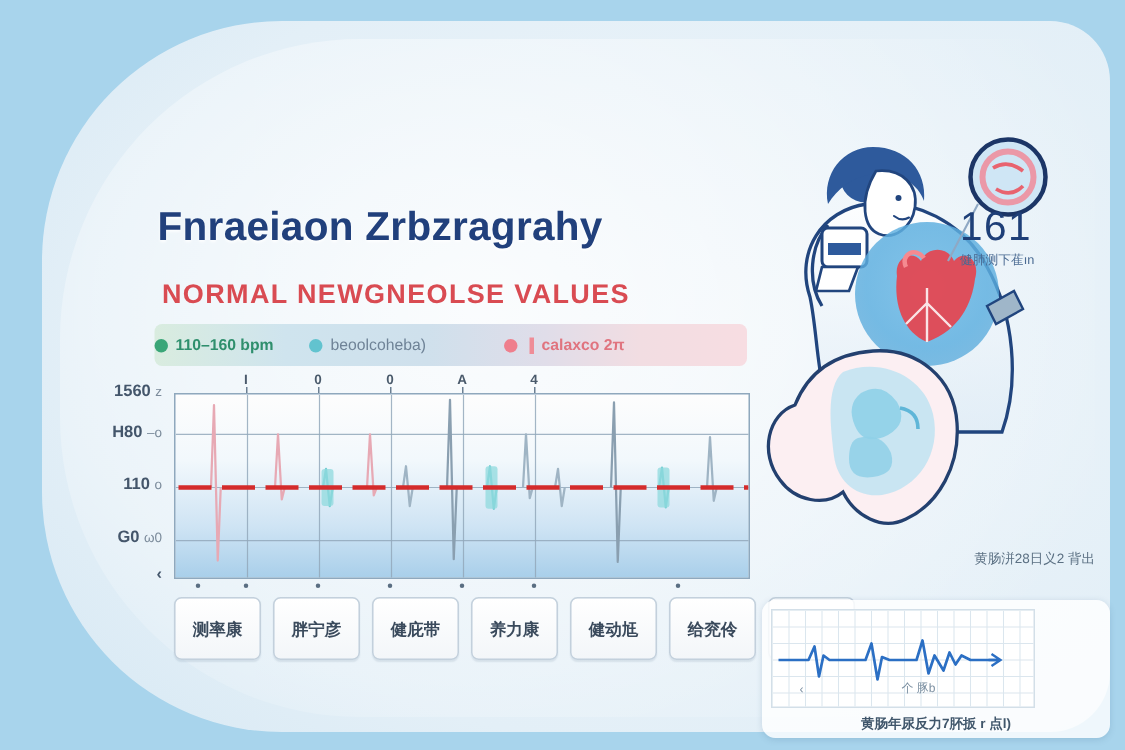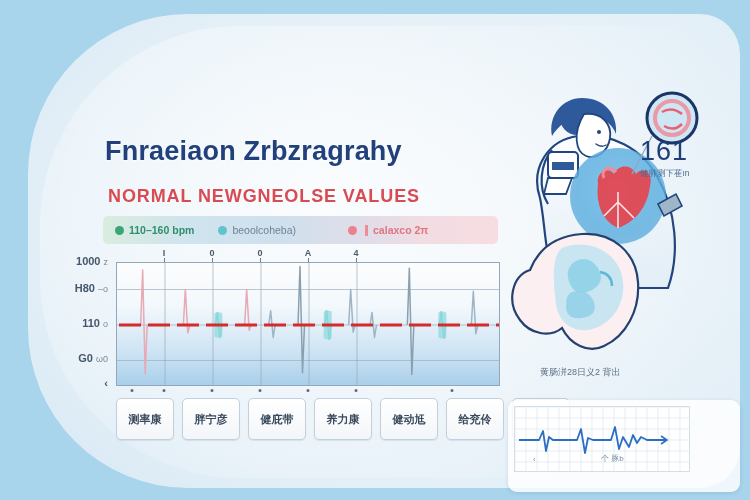--- a/index.html
+++ b/index.html
@@ -36,21 +36,21 @@
 
   
   #legend{
     position:absolute;left:103px;top:216px;width:395px;height:28px;
     border-radius:5px;
     background:linear-gradient(90deg,#d9ecdf 0%, #cfe4ee 22%, #cfe0ec 46%, #e0dde9 66%, #f2dde2 82%, #f7dde2 100%);
     display:flex;align-items:center;
   }
   .lg{display:flex;align-items:center;gap:5px;font-size:10.5px;font-weight:bold;white-space:nowrap;}
   .lg .dot{width:9px;height:9px;border-radius:50%;display:inline-block;flex:0 0 auto;}
-  #lg0{margin-left:12px;}  #lg0 .t{color:#2f8f6d;}
+  #lg0{}  #lg0 .t{color:#2f8f6d;}
   #lg1{margin-left:24px;}  #lg1 .t{color:#6f8397;font-weight:normal;}
   #lg2{margin-left:52px;}  #lg2 .t{color:#e0747f;}
   #lg2 .bar{display:inline-block;width:3px;height:11px;background:#ef8d97;margin-left:3px;}
 
   
   #chartwrap{position:absolute;left:50px;top:252px;width:450px;height:140px;}
   #yaxis{position:absolute;left:0;top:0;width:62px;height:140px;}
   .ytick{
     position:absolute;right:4px;font-size:11px;font-weight:bold;color:#44566b;
     white-space:nowrap;text-align:right;
@@ -81,21 +81,21 @@
   #illo{position:absolute;left:500px;top:78px;width:250px;height:330px;}
 
   
   #bpmwrap{position:absolute;left:640px;top:138px;width:105px;}
   #bpmval{font-size:27px;font-weight:normal;color:#1e3f78;letter-spacing:1px;line-height:1;}
   #bpmlbl{font-size:8.5px;color:#4a6a92;margin-top:3px;white-space:nowrap;}
 
   
   #wombcap{
     position:absolute;left:540px;top:366px;width:190px;
-    font-size:9px;color:#5b7083;text-align:left;white-space:nowrap;
+    font-size:9px;color:#5b7083;text-align:right;white-space:nowrap;
   }
 
   
   #ecgcard{
     position:absolute;left:508px;top:400px;width:232px;height:92px;
     background:rgba(255,255,255,.82);border-radius:9px;
     box-shadow:0 1px 4px rgba(60,100,140,.18);
   }
   #ecggrid{
     position:absolute;left:6px;top:6px;width:176px;height:66px;
@@ -127,21 +127,21 @@
   </div>
   <div class="lg" id="lg2">
     <span class="dot" style="background: rgb(239, 127, 141);"></span>
     <span class="bar"></span>
     <span class="t">calaxco 2π</span>
   </div>
 </div>
 
 <div id="chartwrap">
   <div id="yaxis">
-      <div class="ytick" style="top: 3px;"><span>1000</span><span class="sm">z</span></div>
+      <div class="ytick" style="top: 3px;"><span>1560</span><span class="sm">z</span></div>
       <div class="ytick" style="top: 29.5714px;"><span>H80</span><span class="sm">–o</span></div>
       <div class="ytick" style="top: 65px;"><span>110</span><span class="sm">o</span></div>
       <div class="ytick" style="top: 100.429px;"><span>G0</span><span class="sm">ω0</span></div>
       <div class="ytick" style="top: 125.229px;"><span>‹</span></div>
     </div>
   <div id="xticks">
       <div class="xt" style="left: 48px;">I</div>
       <div class="xtm" style="left: 48px;"></div>
       <div class="xt" style="left: 96px;">0</div>
       <div class="xtm" style="left: 96px;"></div>
@@ -296,13 +296,14 @@
           <line x1="0" y1="55" x2="176" y2="55" stroke="#dbe6ee" stroke-width="0.7"></line>
           <line x1="0" y1="66" x2="176" y2="66" stroke="#dbe6ee" stroke-width="0.7"></line>
         </g>
       <path d="M4 33 L24 33 L28 24 L31 44 L34 30 L38 33 L62 33 L66 22 L70 46 L73 31 L78 33
                L96 33 L100 20 L104 42 L108 30 L114 40 L118 28 L122 36 L126 30 L132 33 L150 33" stroke="#2b6fc4" stroke-width="1.8" fill="none" stroke-linejoin="round"></path>
       <path d="M144 33 L152 33 M146 29 L152 33 L146 37" stroke="#2b6fc4" stroke-width="1.6" fill="none"></path>
     </svg>
     <span class="ecgmark" style="left:18px;top:48px;">‹</span>
     <span class="ecgmark" style="left:86px;top:46px;">个 豚b</span>
   </div>
+  <div id="ecgcap">黄肠年尿反力7肧扳 r 点l)</div>
 </div>
 
 </body></html>

